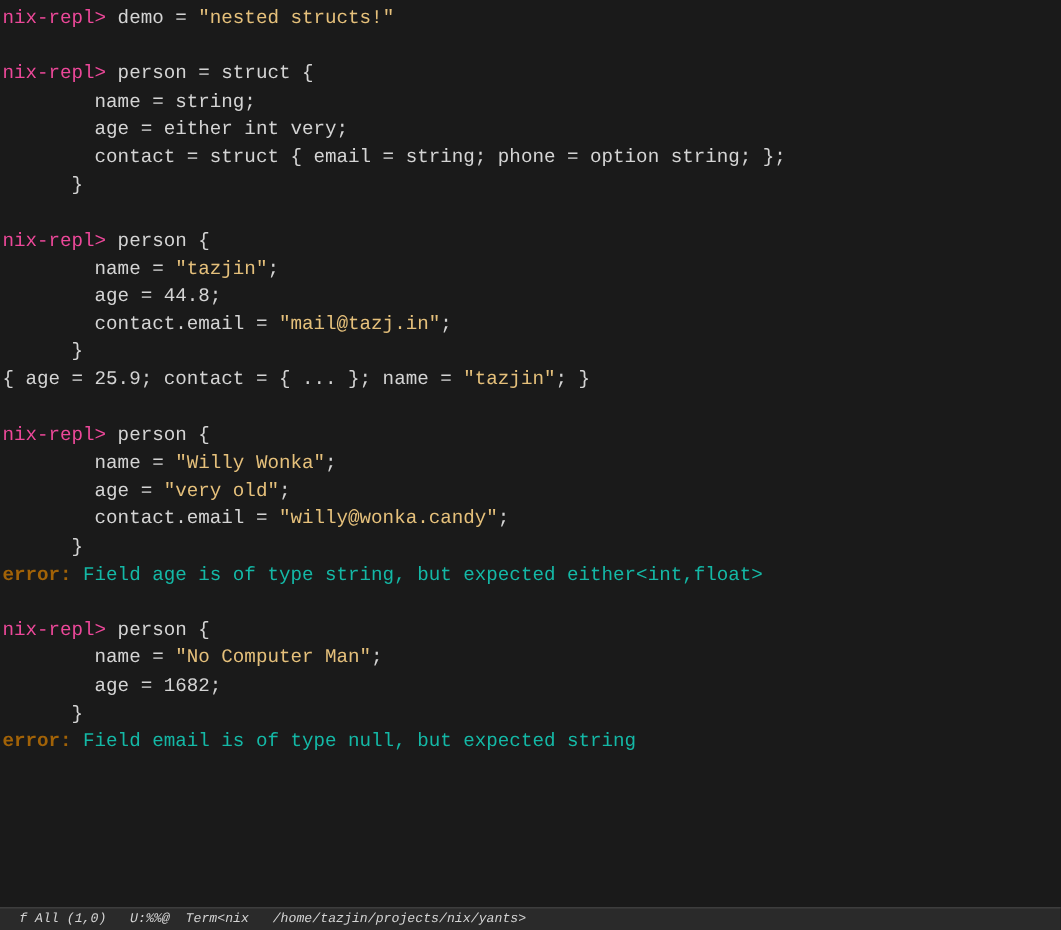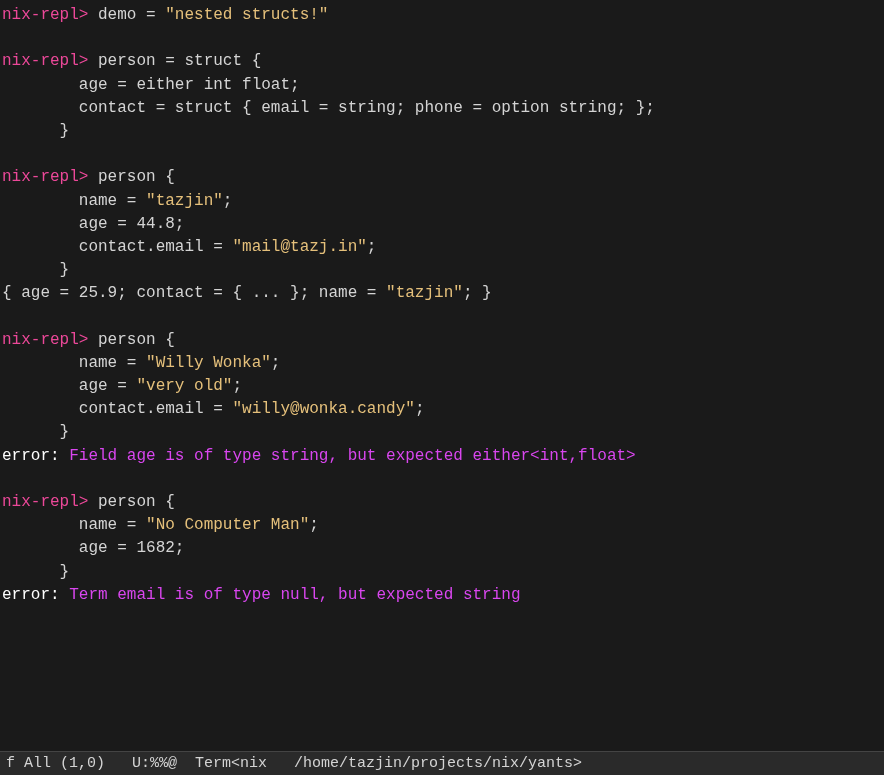--- a/index.html
+++ b/index.html
@@ -36,54 +36,56 @@
 
     .prompt {
       color: #ec4899;
     }
 
     .string-yellow {
       color: #e5c07b;
     }
 
     .error-label {
-      color: #ffffff;
-      font-weight: normal;
+      color: #a16207;
+      font-weight: bold;
     }
 
     .error-text {
-      color: #d946ef;
+      color: #14b8a6;
     }
 
     .result-highlight {
       color: #e5c07b;
     }
 
     #statusbar {
       background-color: #2a2a2a;
       color: #d4d4d4;
       font-family: 'Courier New', Courier, monospace;
-      font-size: 15px;
-      padding: 3px 6px;
+      font-size: 11px;
+      padding: 3px 16px;
       display: flex;
       align-items: center;
       gap: 0;
       white-space: pre;
       border-top: 1px solid #444;
+      font-style: italic;
     }
   </style>
 </head>
 <body>
 
 <div id="terminal">
 
 <div class="line"><span class="prompt">nix-repl&gt; </span>demo = <span class="string-yellow">"nested structs!"</span></div>
     <div class="line">&nbsp;</div>
     <div class="line"><span class="prompt">nix-repl&gt; </span>person = struct {</div>
-    <div class="line">        age = either int float;</div>
+    <div class="line">        name = string;</div>
+    <div class="line">        age = either int very;</div>
     <div class="line">        contact = struct { email = string; phone = option string; };</div>
     <div class="line">      }</div>
     <div class="line">&nbsp;</div>
     <div class="line"><span class="prompt">nix-repl&gt; </span>person {</div>
     <div class="line">        name = <span class="string-yellow">"tazjin"</span>;</div>
     <div class="line">        age = 44.8;</div>
     <div class="line">        contact.email = <span class="string-yellow">"mail@tazj.in"</span>;</div>
     <div class="line">      }</div>
     <div class="line">{ age = 25.9; contact = { ... }; name = <span class="result-highlight">"tazjin"</span>; }</div>
     <div class="line">&nbsp;</div>
@@ -91,19 +93,19 @@
     <div class="line">        name = <span class="string-yellow">"Willy Wonka"</span>;</div>
     <div class="line">        age = <span class="string-yellow">"very old"</span>;</div>
     <div class="line">        contact.email = <span class="string-yellow">"willy@wonka.candy"</span>;</div>
     <div class="line">      }</div>
     <div class="line"><span class="error-label">error:</span><span class="error-text"> Field age is of type string, but expected either&lt;int,float&gt;</span></div>
     <div class="line">&nbsp;</div>
     <div class="line"><span class="prompt">nix-repl&gt; </span>person {</div>
     <div class="line">        name = <span class="string-yellow">"No Computer Man"</span>;</div>
     <div class="line">        age = 1682;</div>
     <div class="line">      }</div>
-    <div class="line"><span class="error-label">error:</span><span class="error-text"> Term email is of type null, but expected string</span></div>
+    <div class="line"><span class="error-label">error:</span><span class="error-text"> Field email is of type null, but expected string</span></div>
     <div class="line">&nbsp;</div>
   </div>
 
 <div id="statusbar">
   <span>f All (1,0)   U:%%@  Term&lt;nix   /home/tazjin/projects/nix/yants&gt;</span>
 </div>
 
 </body></html>

